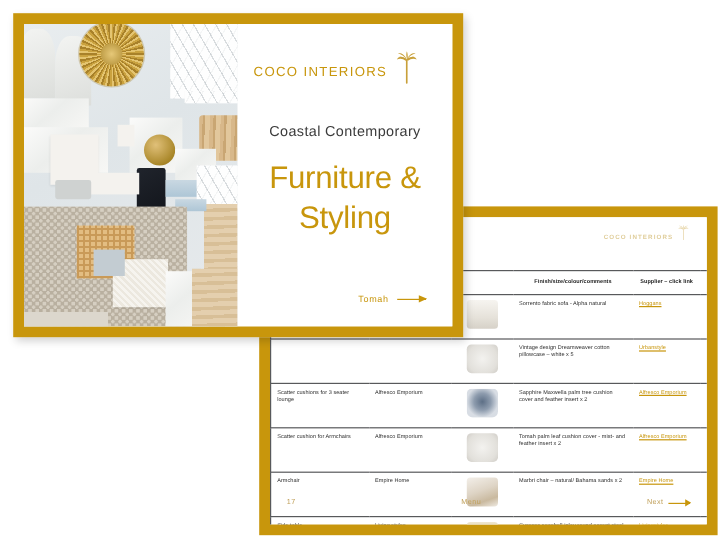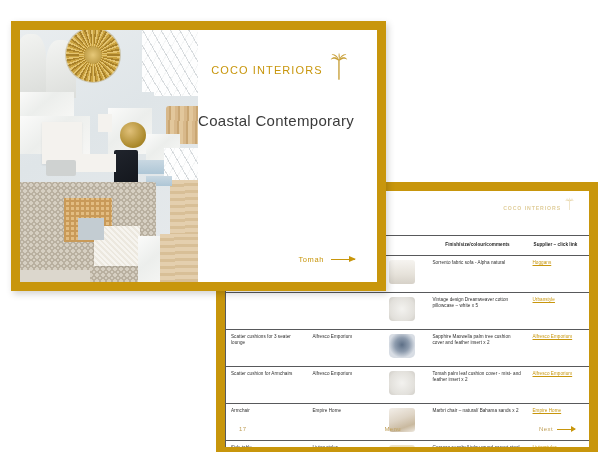--- a/index.html
+++ b/index.html
@@ -4,21 +4,21 @@
 <title>Coco Interiors Schedule</title>
 <style>
   html,body{margin:0;padding:0;}
   body{
     width:600px;height:452px;
     background:#ffffff;
     font-family:"Liberation Sans", sans-serif;
     overflow:hidden;
     position:relative;
   }
-  .stage{position:absolute;inset:0;margin-top:10px;}
+  .stage{position:absolute;inset:0;}
 
   
   .back-slide{
     position:absolute;
     left:216px; top:172px;
     width:382px; height:274px;
     background:#ffffff;
     border:9px solid #C8960C;
     box-sizing:border-box;
     overflow:hidden;
@@ -142,21 +142,21 @@
     display:flex;align-items:flex-start;justify-content:center;gap:5px;
   }
   .logo-text{
     font-size:11px;letter-spacing:1.1px;color:#C8960C;
     font-weight:400;margin-top:12px;
     font-family:"Liberation Sans",sans-serif;
   }
   .palm-big{width:22px;height:30px;}
   .subtitle{
     position:absolute;left:0;right:0;top:82px;
-    font-size:15px;color:#3b3b3b;letter-spacing:.3px;
+    text-align:center;font-size:12px;color:#3b3b3b;letter-spacing:.3px;
   }
   .cover-title{
     position:absolute;left:0;right:0;top:112px;
     text-align:center;
     font-size:26px;line-height:1.28;
     color:#C8960C;
     font-weight:400;
     letter-spacing:-0.2px;
   }
   .click-row{
@@ -380,20 +380,22 @@
             <path d="M12 8 C9.5 5.5 6.5 5 5 5.6 C8 5.8 10.3 6.8 11.6 8.4 Z"></path>
             <path d="M12 8 C14.5 5.5 17.5 5 19 5.6 C16 5.8 13.7 6.8 12.4 8.4 Z"></path>
             <rect x="11.2" y="8" width="1.5" height="22" rx="0.7"></rect>
           </g>
         </svg>
       </div>
 
       <div class="subtitle">Coastal Contemporary</div>
 
       <div class="cover-title">
+        <div>Furniture &amp;</div>
+        <div>Styling</div>
       </div>
 
       <div class="click-row">
         <span>Tomah</span>
         <span class="arrow-md"></span>
       </div>
 
     </div>
   </div>
 

